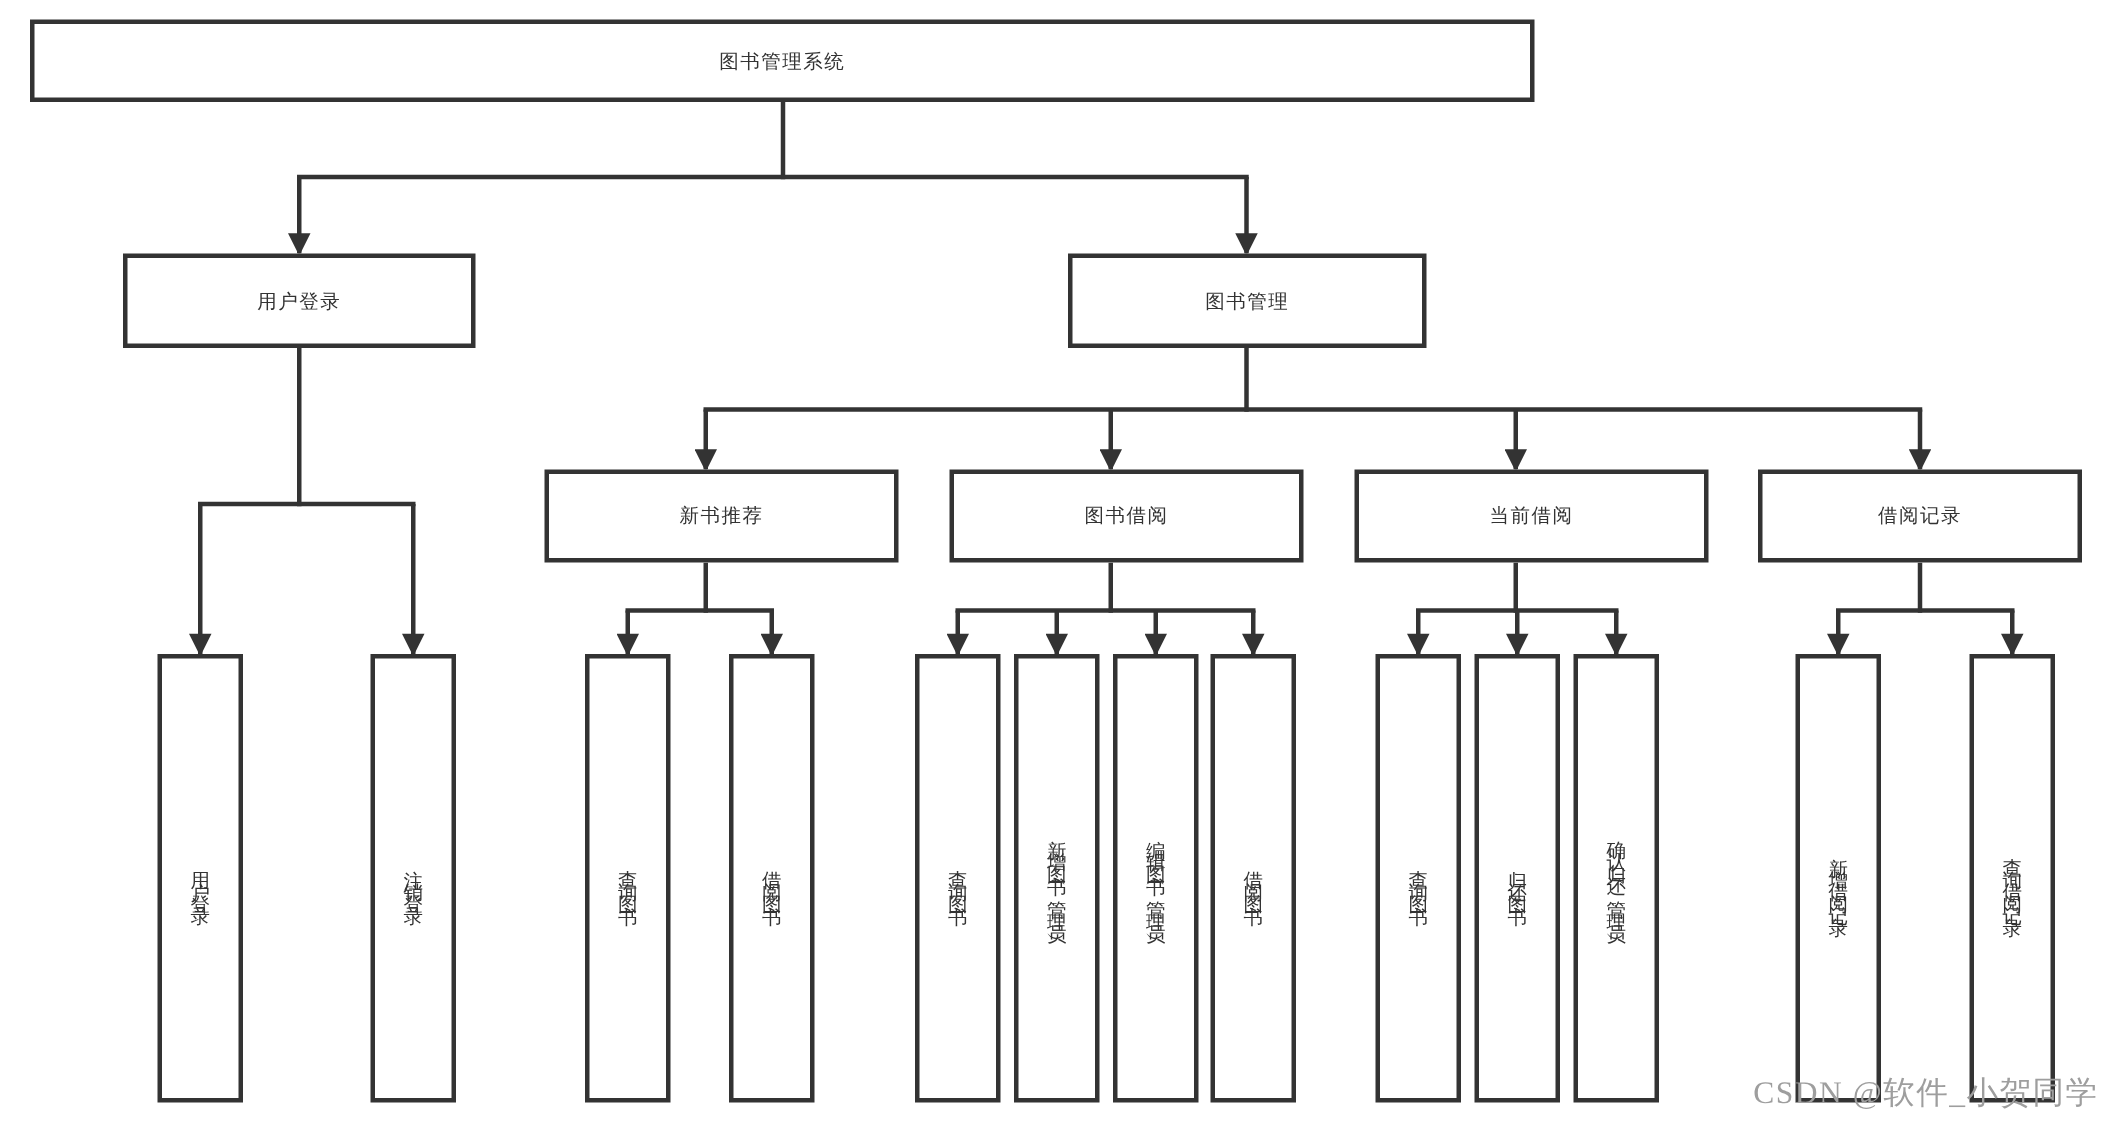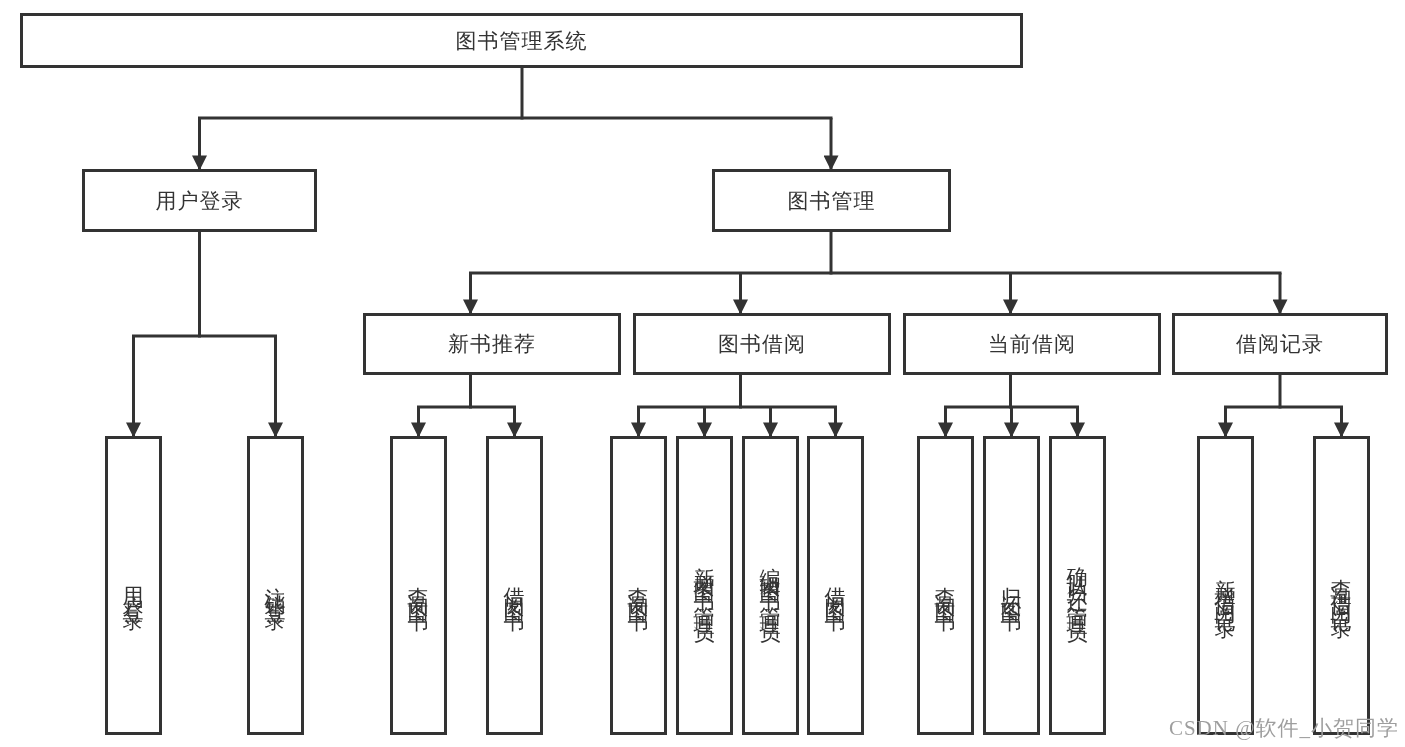--- a/index.html
+++ b/index.html
@@ -28,28 +28,28 @@
     z-index:1;
   }
   .node{
     position:absolute;
     background:#fff;
     border:3px solid var(--line);
     display:flex;
     align-items:center;
     justify-content:center;
     z-index:2;
-    font-size:21px;
+    font-size:13px;
     color:var(--text);
     letter-spacing:1px;
   }
   .node.root{left:20px;top:13px;width:1003px;height:55px;}
   .node.l2a{left:82px;top:169px;width:235px;height:63px;}
   .node.l2b{left:712px;top:169px;width:239px;height:63px;}
-  .node.l3{top:313px;height:62px;width:258px;}
+  .node.l3{top:313px;height:62px;width:236px;}
   .node.l3a{left:363px;}
   .node.l3b{left:633px;}
   .node.l3c{left:903px;}
   .node.l3d{left:1172px;width:216px;}
   .node.leaf{
     top:436px;height:299px;width:57px;
   }
   .vtext{
     writing-mode:vertical-rl;
     text-orientation:mixed;

